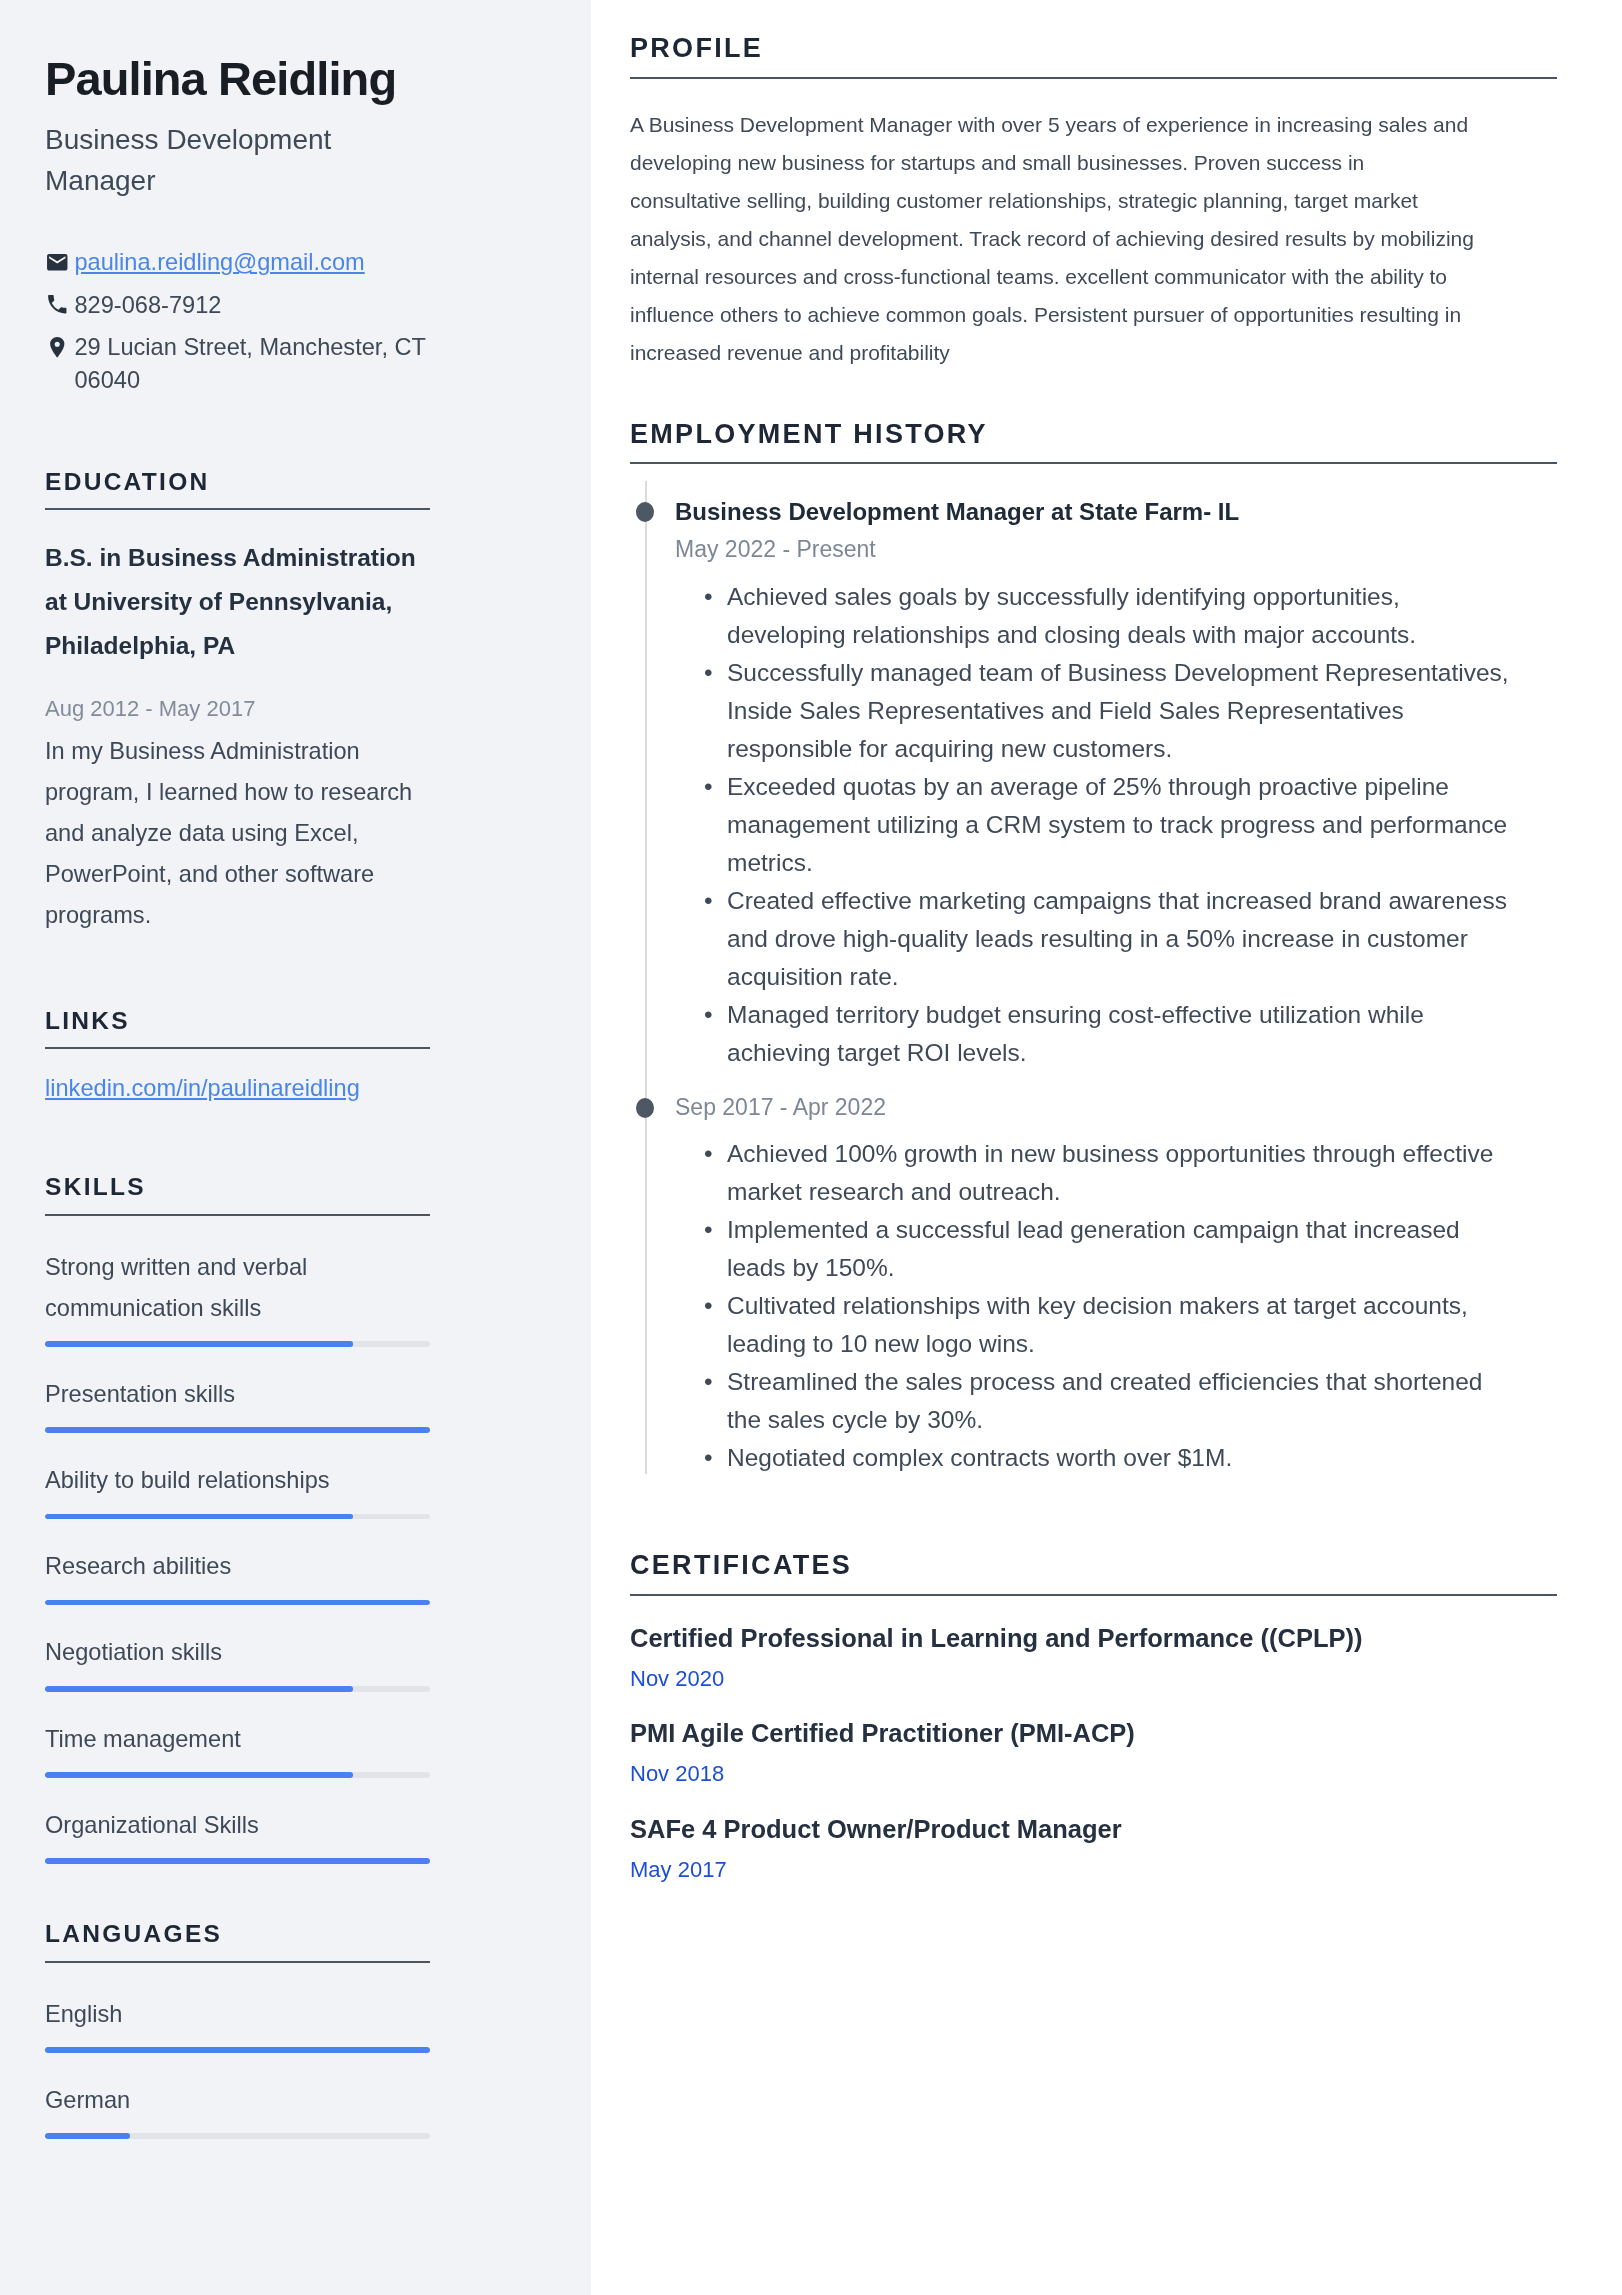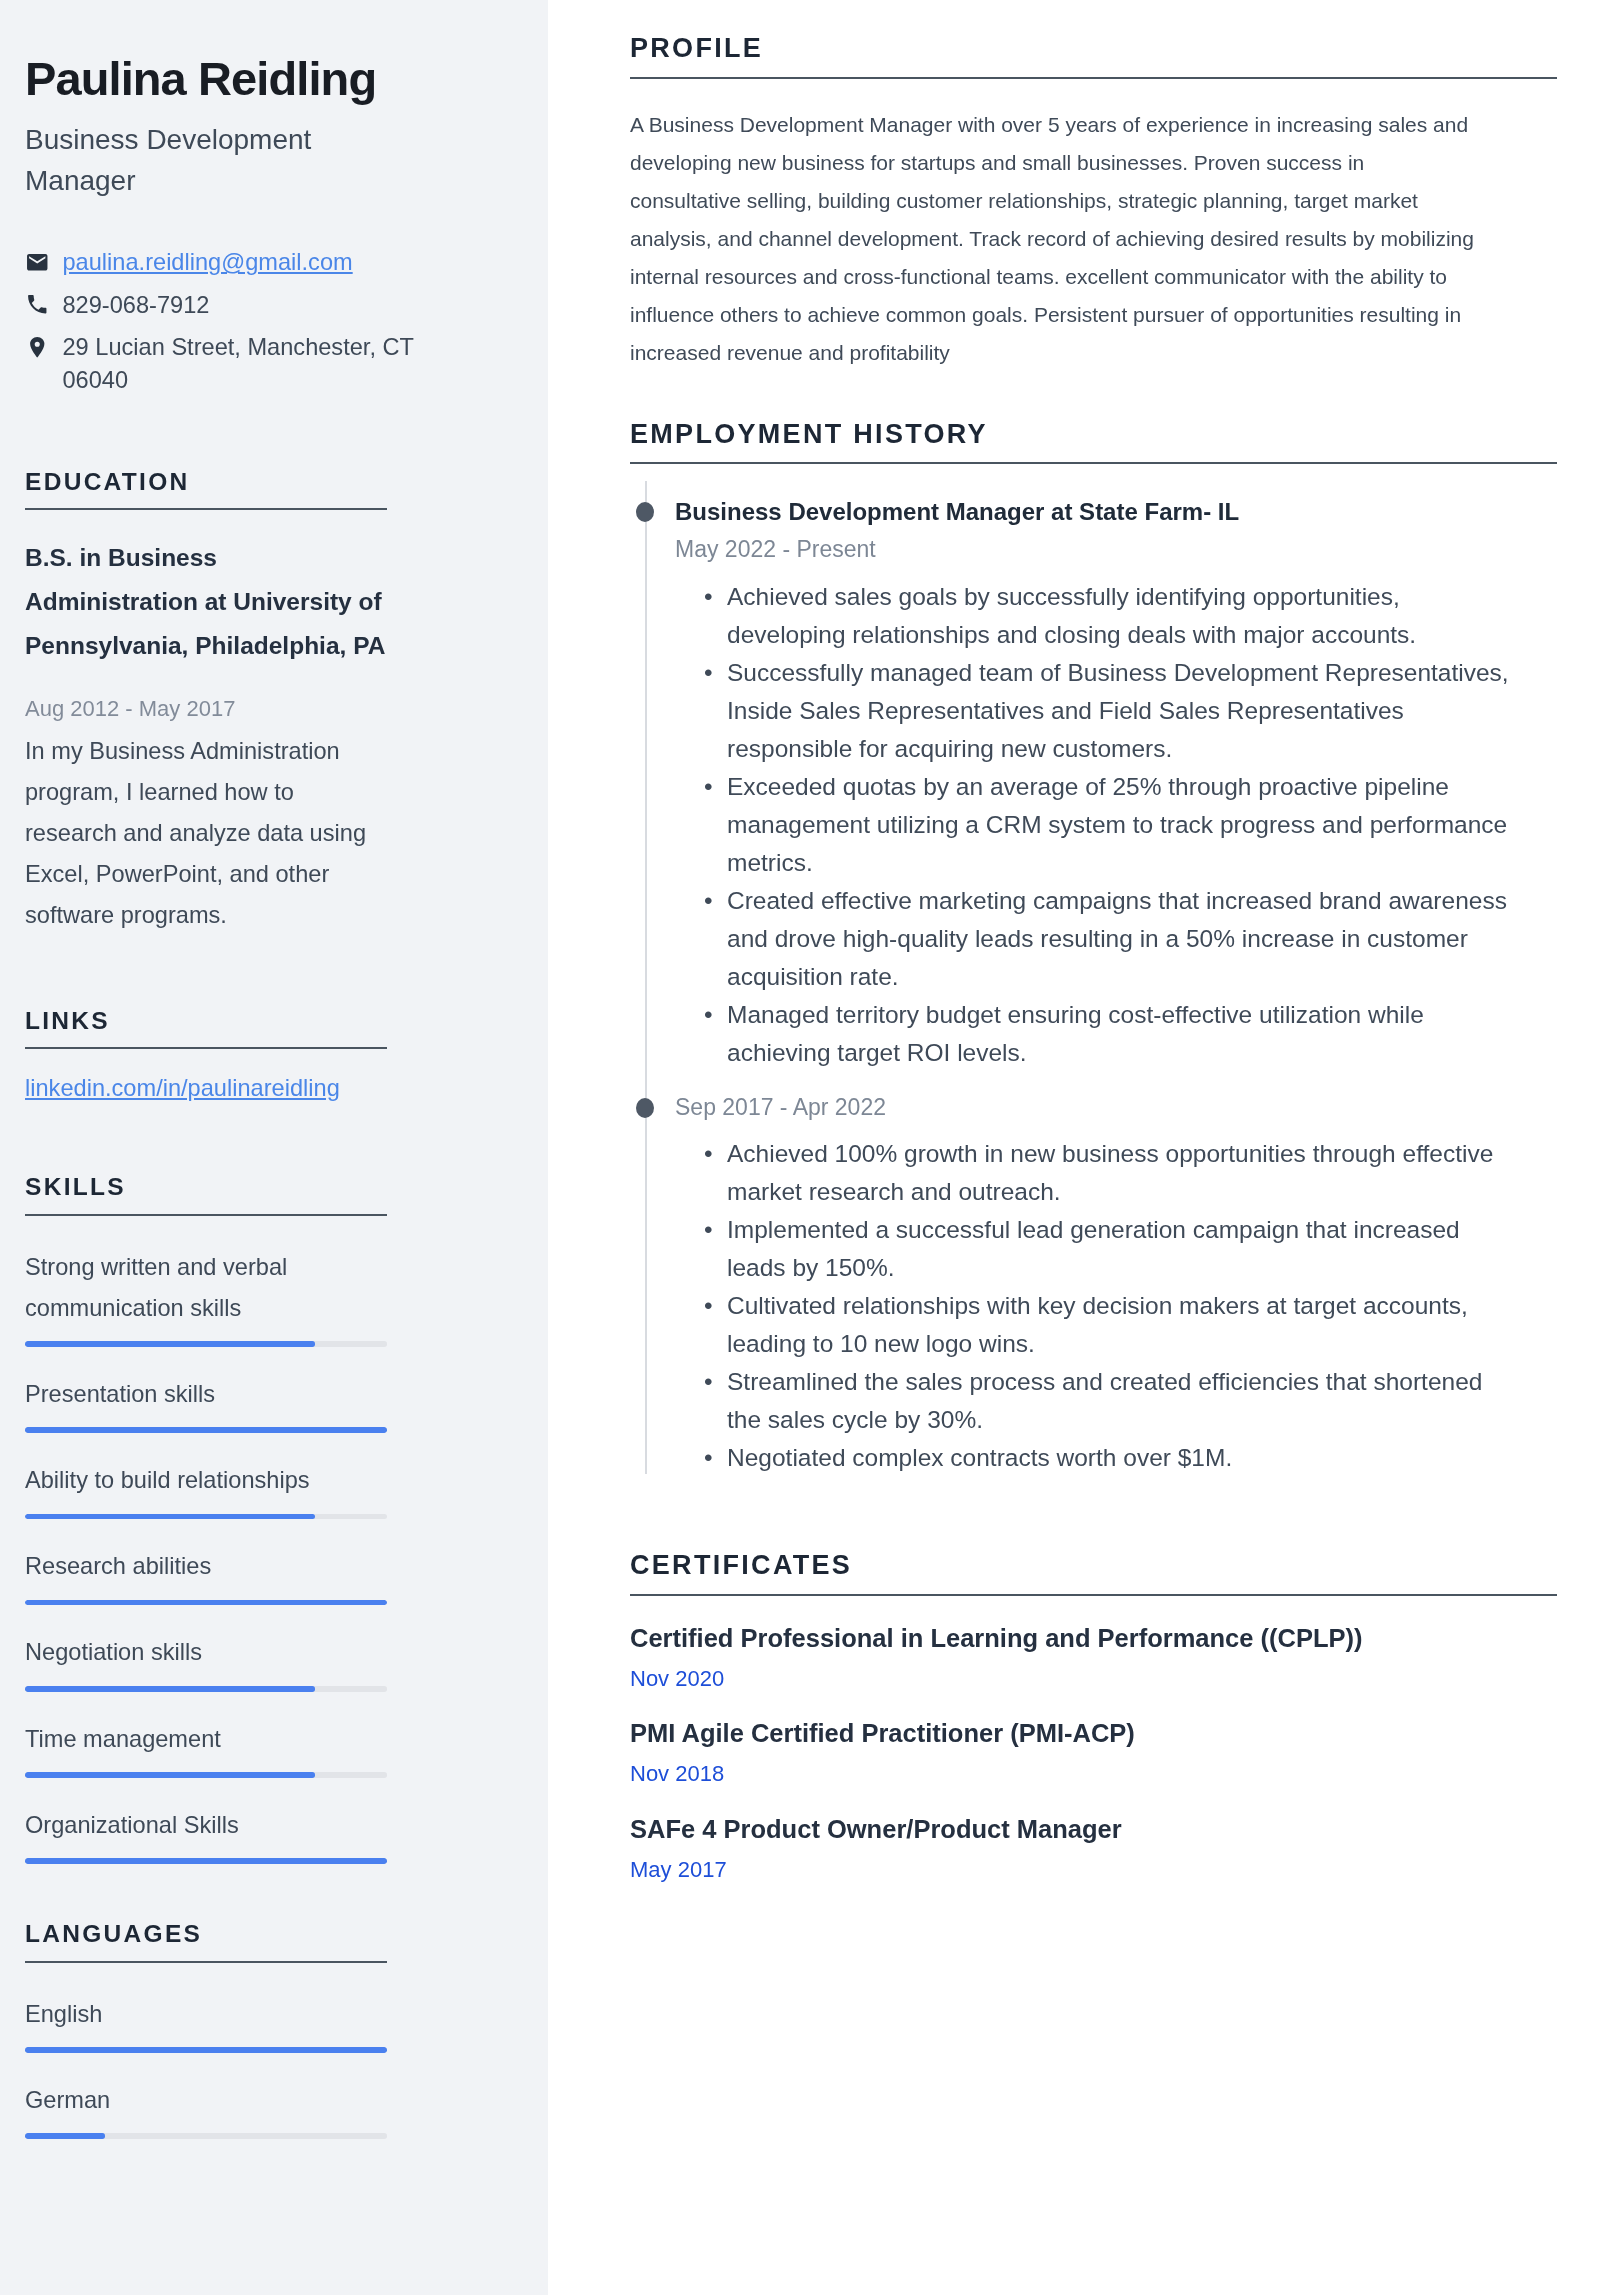--- a/index.html
+++ b/index.html
@@ -11,43 +11,43 @@
     width: 1623px;
     height: 2296px;
     background: #ffffff;
     overflow: hidden;
   }
 
   
   .sidebar {
     position: absolute;
     left: 0; top: 0; bottom: 0;
-    width: 548px;
+    width: 591px;
     background: #f1f3f6;
-    padding: 53px 161px 0 25px;
+    padding: 53px 161px 0 45px;
   }
   .name {
     font-size: 47px;
     font-weight: 700;
     letter-spacing: -0.9px;
     color: #191d24;
     line-height: 1.12;
   }
   .subtitle {
     margin-top: 14.5px;
     font-size: 28px;
     color: #3e4957;
     line-height: 1.45;
   }
   .contact { margin-top: 45px; margin-right: -41px; list-style: none; }
   .contact-row { display: flex; align-items: flex-start; margin-bottom: 10px; }
   .contact-icon { flex: 0 0 auto; width: 24.5px; height: 24.5px; margin-top: 3.6px; }
   .contact-icon svg { width: 24.5px; height: 24.5px; fill: #28323f; display: block; }
   .contact-text {
-    margin-left: 13px;
+    margin-left: 5px;
     font-size: 23.6px;
     color: #3e4957;
     line-height: 1.38;
   }
   a.link { color: #4a86e8; text-decoration: underline; cursor: pointer; }
 
   .side-section { margin-top: 71px; }
   .side-section h2 {
     font-size: 24.5px;
     font-weight: 700;

